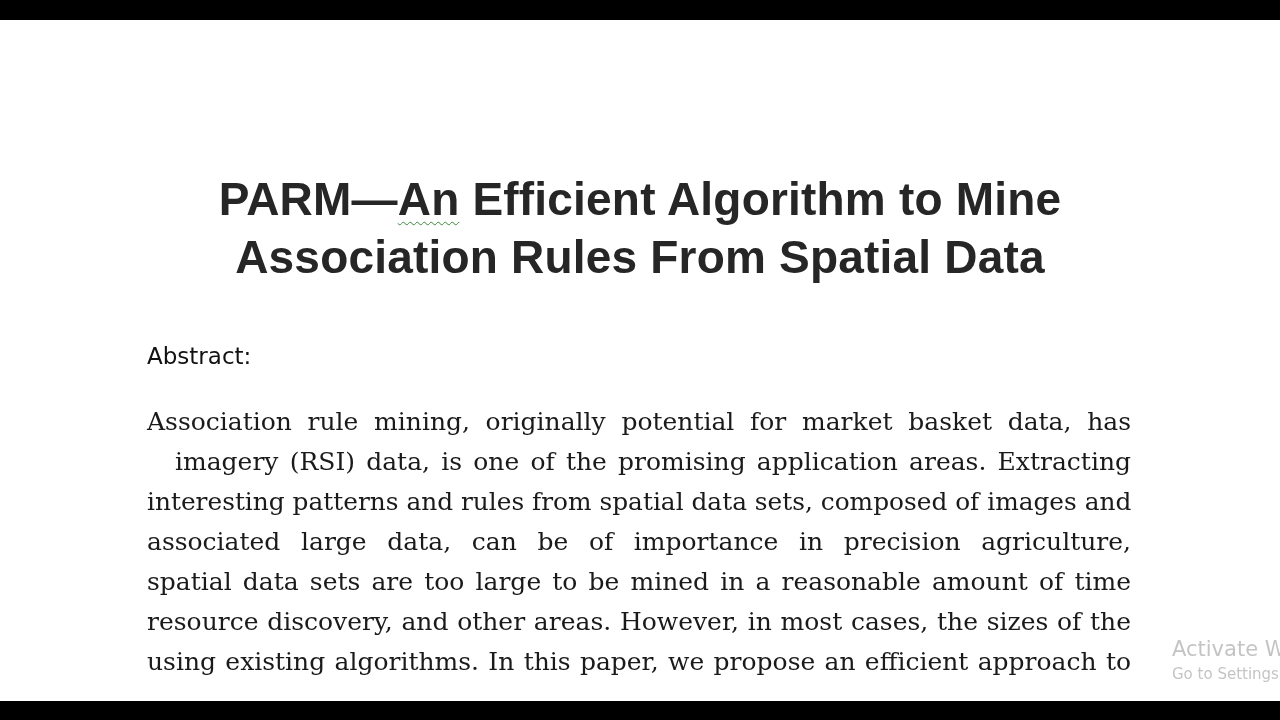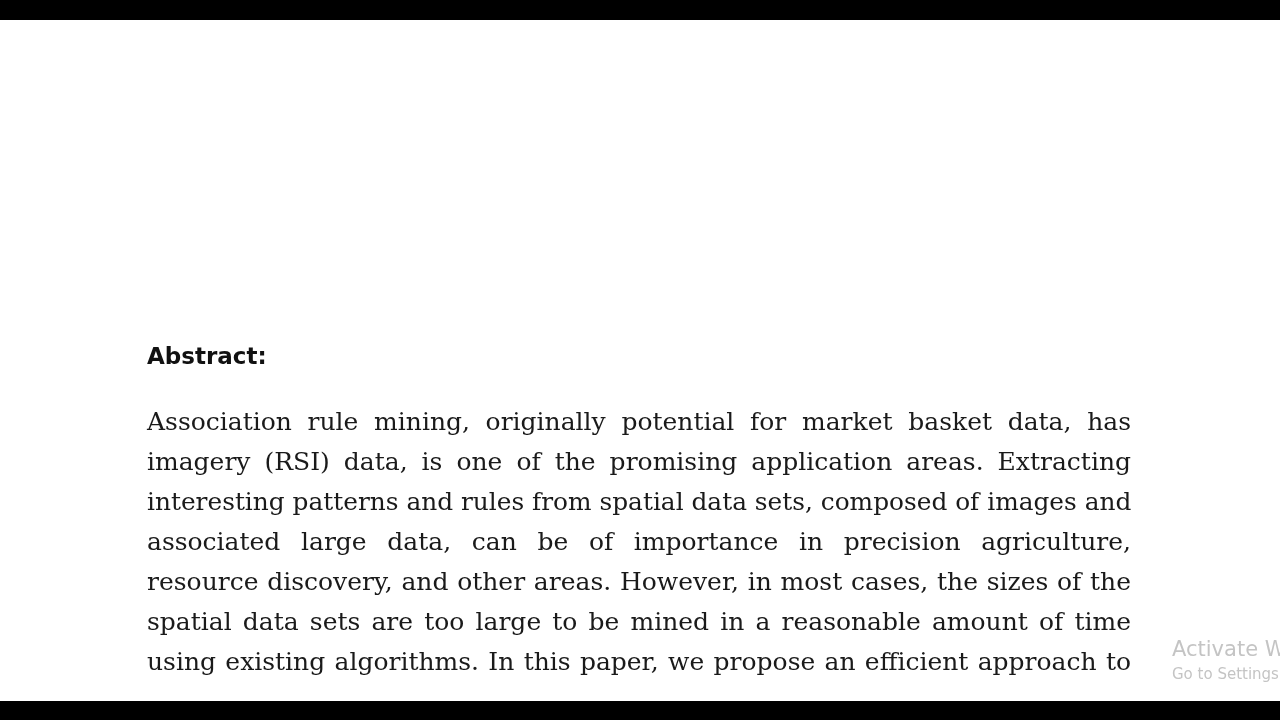--- a/index.html
+++ b/index.html
@@ -52,21 +52,21 @@
     .title .squiggle {
       text-decoration: underline wavy #3a8a3a;
       text-decoration-thickness: 1px;
       text-underline-offset: 6px;
     }
     .abstract-heading {
       position: absolute;
       left: 147px;
       top: 323px;
       font-family: "DejaVu Sans", sans-serif;
-      font-weight: bold;
+      font-weight: normal;
       font-size: 23px;
       color: #111;
     }
     .abstract-body {
       position: absolute;
       left: 147px;
       top: 382px;
       width: 984px;
       font-family: "DejaVu Serif", serif;
       font-size: 25px;
@@ -100,30 +100,34 @@
       display: block;
     }
   </style>
 </head>
 <body>
 
 <div class="frame">
   <div class="top-bar"></div>
 
   <div class="page">
+    <div class="title">
+      <div><span>PARM—</span><span class="squiggle">An</span><span> Efficient Algorithm to Mine</span></div>
+      <div>Association Rules From Spatial Data</div>
+    </div>
 
     <div class="abstract-heading">Abstract:</div>
 
     <div class="abstract-body">
       <span class="line" style="display: block; text-align-last: justify;">Association rule mining, originally potential for market basket data, has</span>
-      <span class="line" style="display: block; text-align-last: justify;">imagery (RSI) data, is one of the promising application areas. Extracting</span>
+      <span class="line" style="display: block; text-align-last: justify; margin-left: 28px;">imagery (RSI) data, is one of the promising application areas. Extracting</span>
       <span class="line" style="display: block; text-align-last: auto; transform: scaleX(0.992936); width: 991px;">interesting patterns and rules from spatial data sets, composed of images and</span>
       <span class="line" style="display: block; text-align-last: justify;">associated large data, can be of importance in precision agriculture,</span>
+      <span class="line" style="display: block; text-align-last: justify;">spatial data sets are too large to be mined in a reasonable amount of time</span>
       <span class="line" style="display: block; text-align-last: justify;">resource discovery, and other areas. However, in most cases, the sizes of the</span>
-      <span class="line" style="display: block; text-align-last: justify;">spatial data sets are too large to be mined in a reasonable amount of time</span>
       <span class="line" style="display: block; text-align-last: justify;">using existing algorithms. In this paper, we propose an efficient approach to</span>
     </div>
 
     <div class="watermark">
       <span class="wm-title">Activate Windows</span>
       <span class="wm-sub">Go to Settings to activate Windows.</span>
     </div>
   </div>
 
   <div class="bottom-bar"></div>

